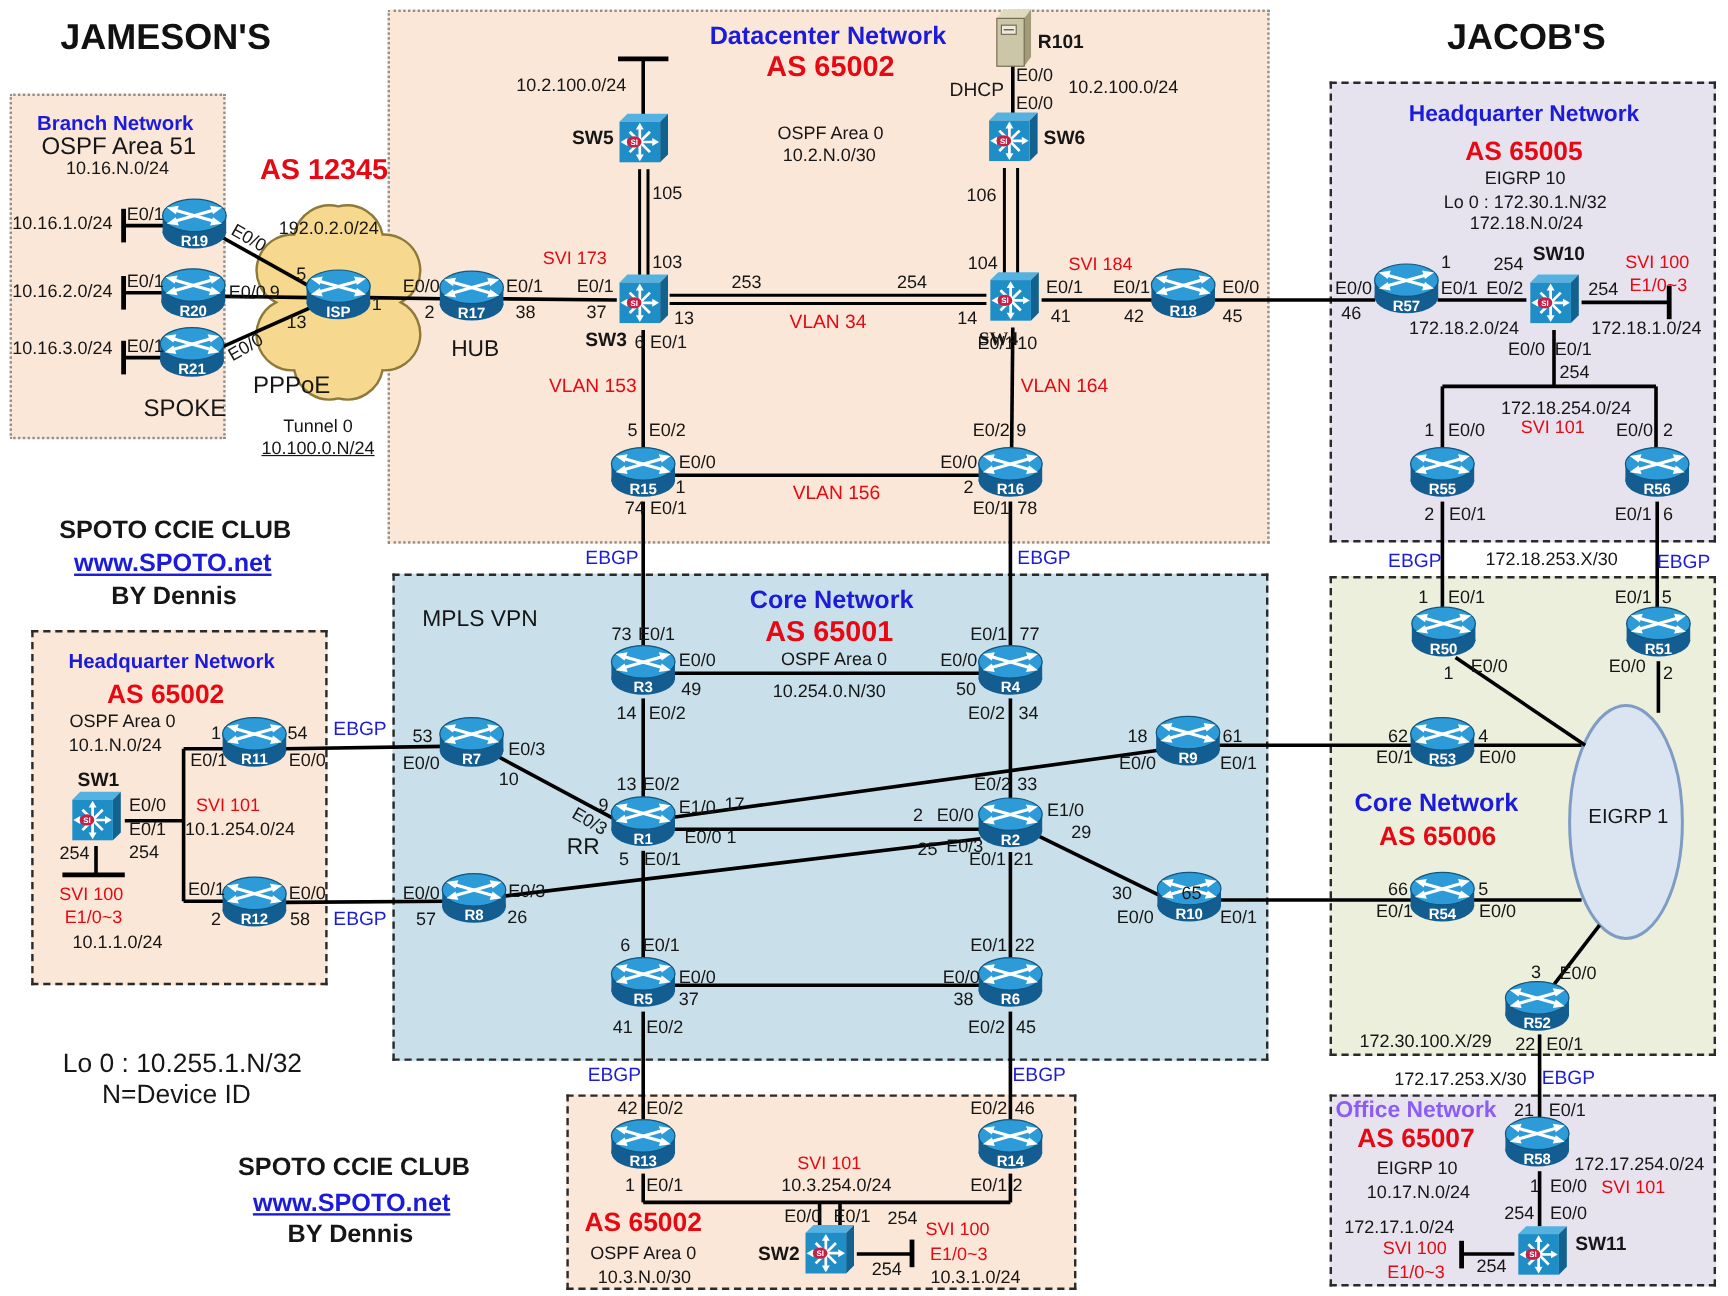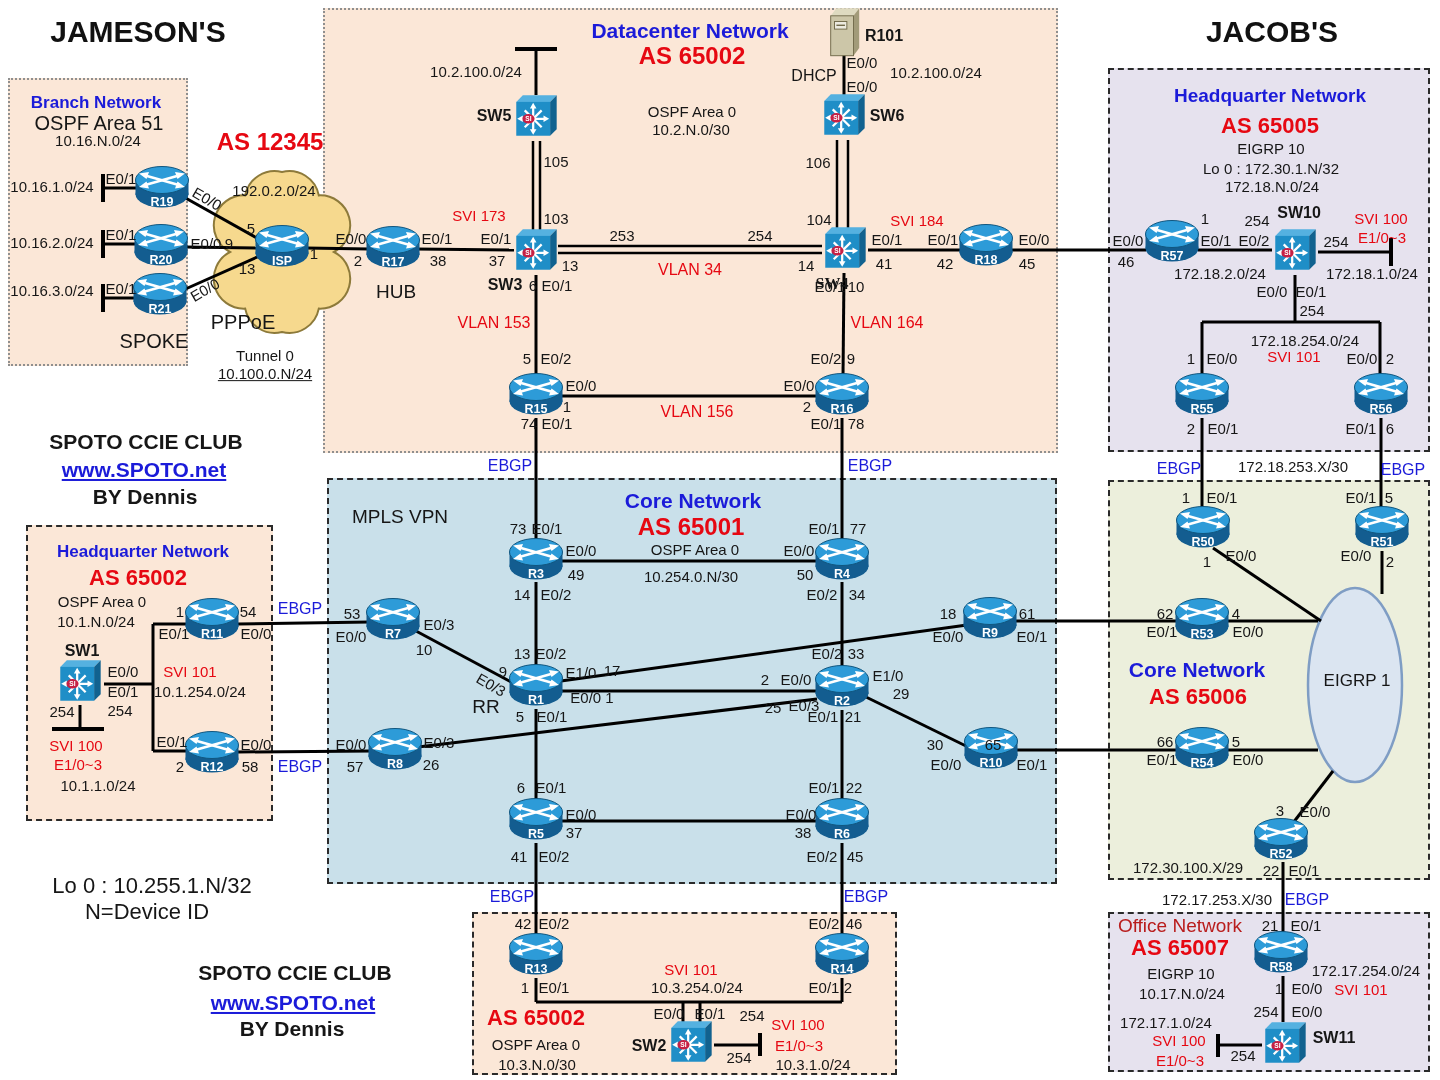--- a/index.html
+++ b/index.html
@@ -898,21 +898,21 @@
     <span class="lbl" style="left: 1165px; top: 742px; font-size: 15px;">66</span>
     <span class="lbl" style="left: 1236px; top: 742px; font-size: 15px;">5</span>
     <span class="lbl" style="left: 1162px; top: 760px; font-size: 15px;">E0/1</span>
     <span class="lbl" style="left: 1248px; top: 760px; font-size: 15px;">E0/0</span>
     <span class="lbl" style="left: 1280px; top: 811px; font-size: 15px;">3</span>
     <span class="lbl" style="left: 1315px; top: 812px; font-size: 15px;">E0/0</span>
     <span class="lbl" style="left: 1188px; top: 868px; font-size: 15px;">172.30.100.X/29</span>
     <span class="lbl" style="left: 1271px; top: 871px; font-size: 15px;">22</span>
     <span class="lbl" style="left: 1304px; top: 871px; font-size: 15px;">E0/1</span>
     <span class="lbl" style="left: 1217px; top: 900px; font-size: 15px;">172.17.253.X/30</span>
-    <span class="lbl" style="left: 1180px; top: 926px; font-size: 19px; font-weight: normal; color: #b91c1c;">Office Network</span>
+    <span class="lbl" style="left: 1180px; top: 926px; font-size: 19px; font-weight: bold; color: #8b5cf6;">Office Network</span>
     <span class="lbl" style="left: 1270px; top: 926px; font-size: 15px;">21</span>
     <span class="lbl" style="left: 1306px; top: 926px; font-size: 15px;">E0/1</span>
     <span class="lbl" style="left: 1180px; top: 948px; font-size: 22px; font-weight: bold; color: rgb(230, 8, 18);">AS 65007</span>
     <span class="lbl" style="left: 1181px; top: 974px; font-size: 15px;">EIGRP 10</span>
     <span class="lbl" style="left: 1182px; top: 994px; font-size: 15px;">10.17.N.0/24</span>
     <span class="lbl" style="left: 1366px; top: 971px; font-size: 15px;">172.17.254.0/24</span>
     <span class="lbl" style="left: 1279px; top: 989px; font-size: 15px;">1</span>
     <span class="lbl" style="left: 1307px; top: 989px; font-size: 15px;">E0/0</span>
     <span class="lbl" style="left: 1361px; top: 990px; font-size: 15px; color: rgb(230, 8, 18);">SVI 101</span>
     <span class="lbl" style="left: 1266px; top: 1012px; font-size: 15px;">254</span>

